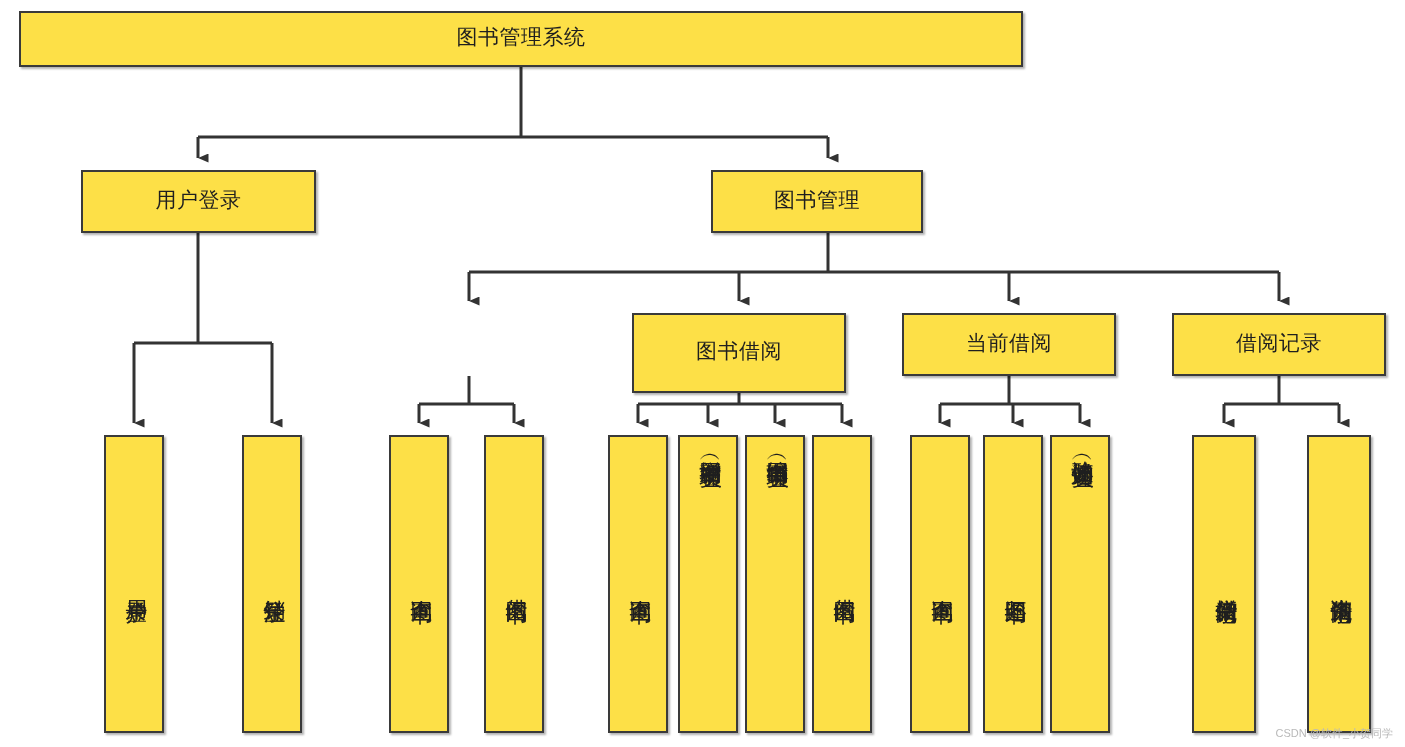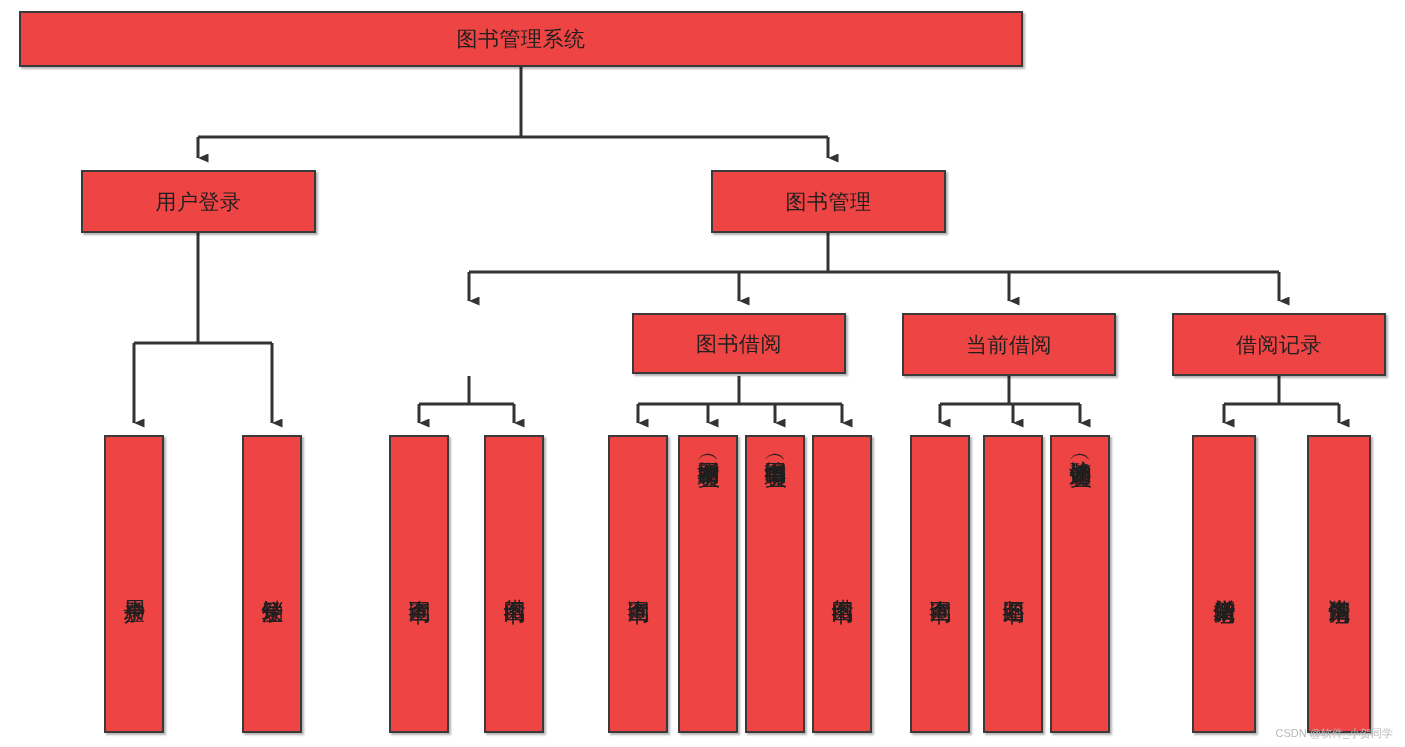--- a/index.html
+++ b/index.html
@@ -21,27 +21,28 @@
   svg.wires {
     position: absolute;
     left: 0;
     top: 0;
     width: 1405px;
     height: 747px;
   }
   .node {
     position: absolute;
     box-sizing: border-box;
-    background: #ef4444;
+    background: #fde047;
     border: 2px solid #3a3a3a;
     box-shadow: 2px 2px 2px rgba(0,0,0,0.30);
     display: flex;
     align-items: center;
     justify-content: center;
     color: #1f1f1f;
+    font-family: Liberation Mono, monospace;
   }
   .node-label {
     font-size: 21px;
     line-height: 1.1;
     letter-spacing: 0.5px;
     white-space: nowrap;
     text-align: center;
   }
   .node.leaf {
     align-items: center;
@@ -125,25 +126,25 @@
     </g>
   </svg>
 
   <div class="node" style="left:19px; top:11px; width:1004px; height:56px;">
     <span class="node-label">图书管理系统</span>
   </div>
 
   <div class="node" style="left:81px; top:170px; width:235px; height:63px;">
     <span class="node-label">用户登录</span>
   </div>
-  <div class="node" style="left:711px; top:170px; width:235px; height:63px;">
+  <div class="node" style="left:711px; top:170px; width:212px; height:63px;">
     <span class="node-label">图书管理</span>
   </div>
 
-  <div class="node" style="left:632px; top:313px; width:214px; height:61px;">
+  <div class="node" style="left:632px; top:313px; width:214px; height:80px;">
     <span class="node-label">图书借阅</span>
   </div>
   <div class="node" style="left:902px; top:313px; width:214px; height:63px;">
     <span class="node-label">当前借阅</span>
   </div>
   <div class="node" style="left:1172px; top:313px; width:214px; height:63px;">
     <span class="node-label">借阅记录</span>
   </div>
 
   <div class="node leaf" style="left:104px; top:435px; width:60px; height:298px;">

